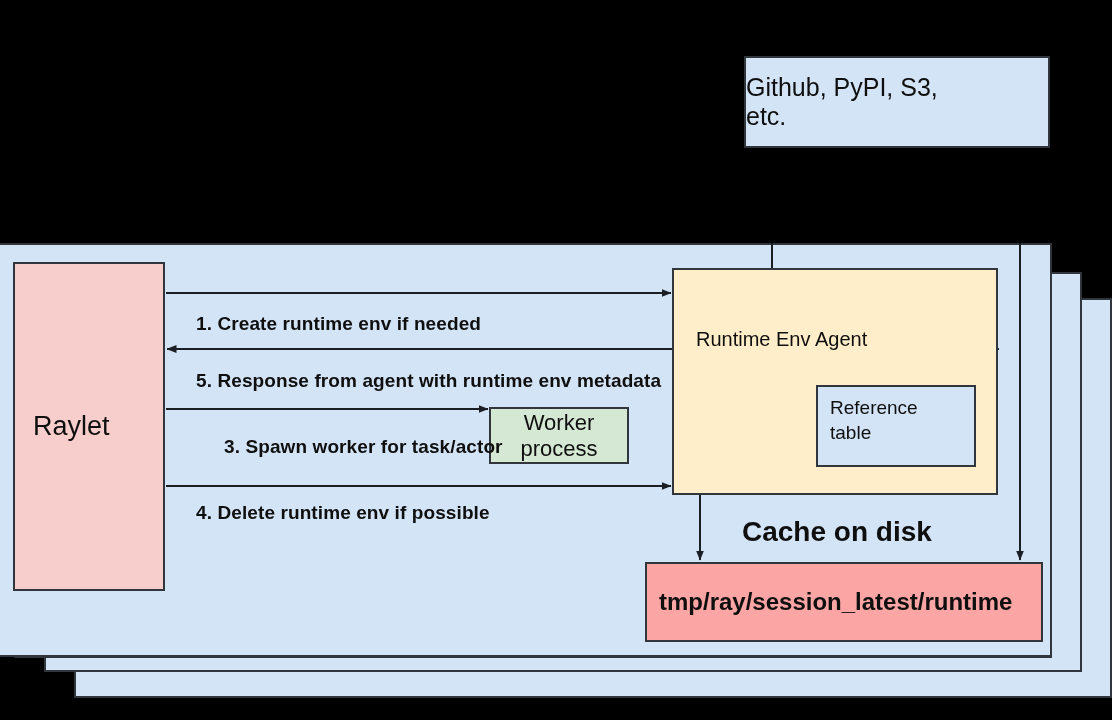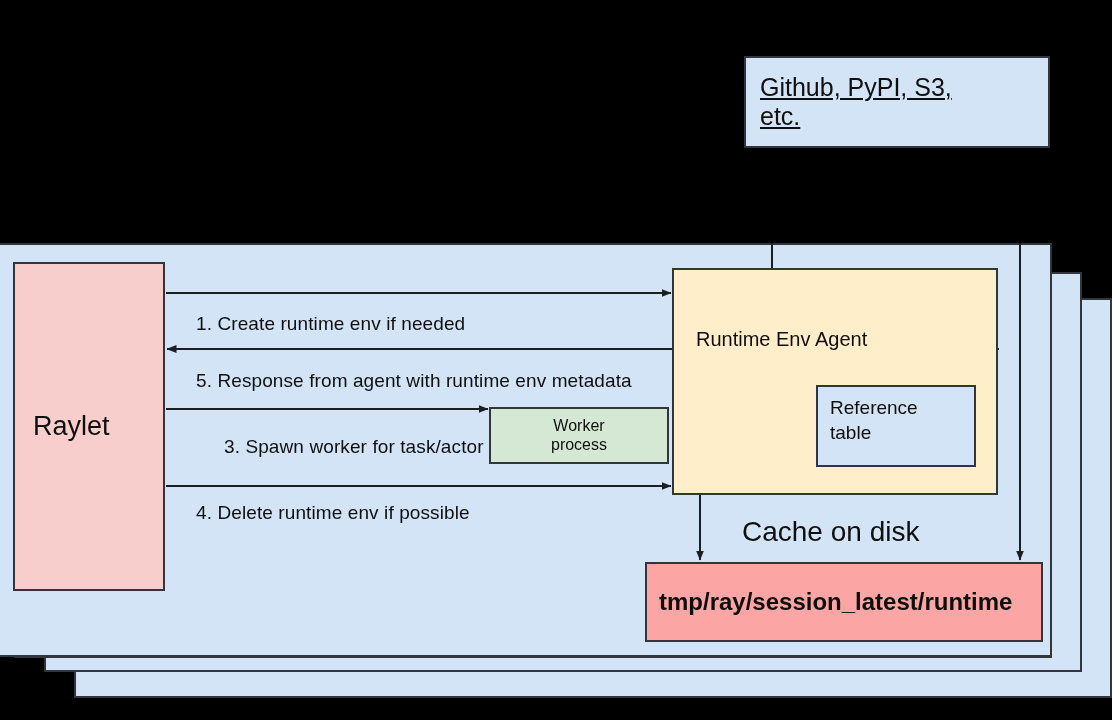--- a/index.html
+++ b/index.html
@@ -26,37 +26,37 @@
   .panel {
     position: absolute;
     box-sizing: border-box;
     background: #d4e4f7;
     border: 2px solid #31353c;
   }
   .label-abs {
     position: absolute;
     white-space: pre;
     line-height: 1.22;
+    font-weight: bold;
   }
   svg.overlay {
     position: absolute;
     left: 0;
     top: 0;
     width: 1112px;
     height: 720px;
     overflow: visible;
   }
 
   
   #source-box {
     left: 744px; top: 56px; width: 306px; height: 92px;
     background: #d4e4f7;
-    padding: 10px 14px;
+    padding: 10px 0;
     font-size: 25px;
-    text-decoration: underline;
   }
   #source-box .txt { display: block; }
 
   #raylet-box {
     left: 13px; top: 262px; width: 152px; height: 329px;
     background: #f8cecc;
     padding-left: 18px;
     font-size: 27px;
   }
 
@@ -77,23 +77,23 @@
     left: 142px; top: 115px; width: 160px; height: 82px;
     box-sizing: border-box;
     border: 2px solid #31353c;
     background: #d4e4f7;
     padding: 9px 12px;
     font-size: 19px;
     line-height: 1.3;
   }
 
   #worker-box {
-    left: 489px; top: 407px; width: 180px; height: 57px;
+    left: 489px; top: 407px; width: 140px; height: 57px;
     background: #d5e8d4;
-    font-size: 16px;
+    font-size: 22px;
     justify-content: center;
     text-align: center;
     line-height: 1.15;
   }
 
   #cache-box {
     left: 645px; top: 562px; width: 398px; height: 80px;
     background: #fca5a5;
     padding: 8px 12px;
     font-size: 24px;

